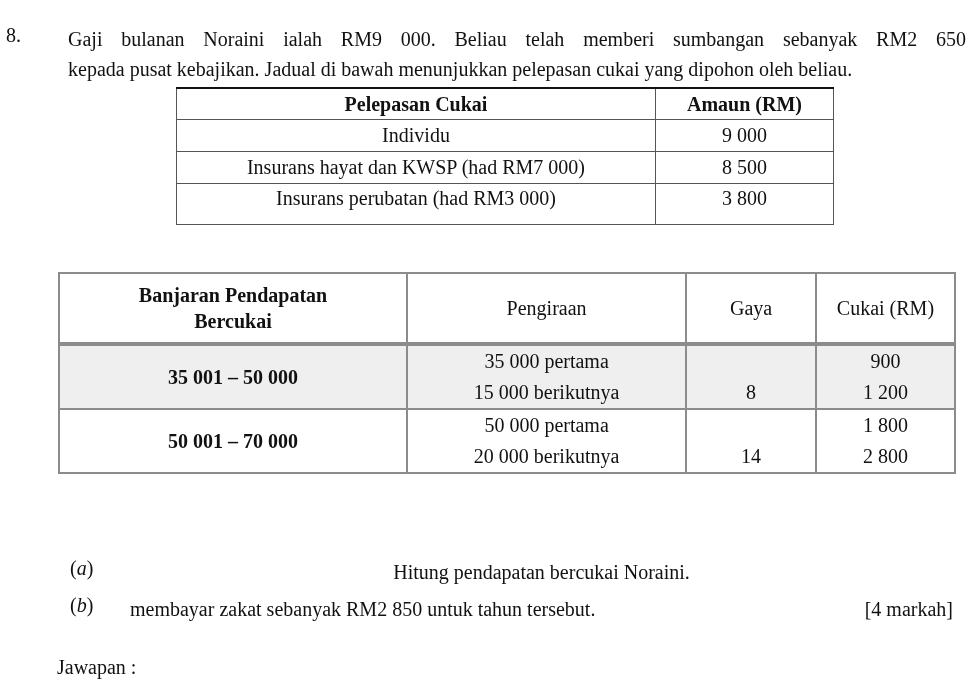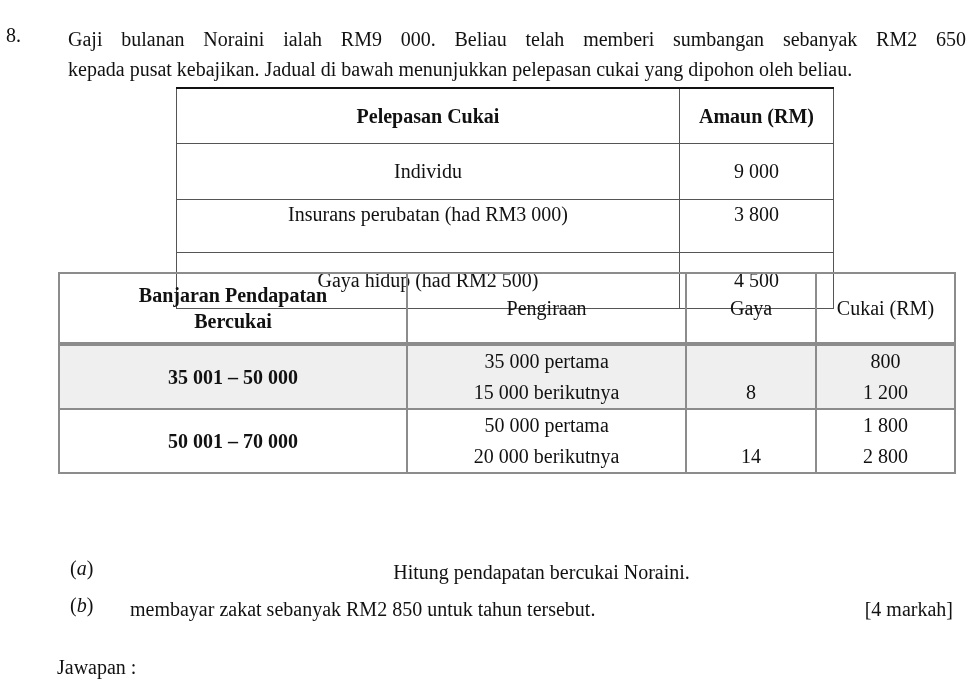--- a/index.html
+++ b/index.html
@@ -4,21 +4,21 @@
 <style>
   html, body { margin:0; padding:0; background:#ffffff; }
   body { width:978px; height:688px; position:relative; overflow:hidden;
     font-family:"Liberation Serif", serif; color:#111; font-size:20px; }
   .qnum { position:absolute; left:6px; top:24px; }
   .intro { position:absolute; left:68px; top:24px; width:898px; line-height:30px; text-align:justify; text-align-last:justify; }
   .intro span { display:block; }
   .intro .l2 { text-align-last:left; }
   table { border-collapse:collapse; position:absolute; }
   #t1 { left:176px; top:87px; width:658px; font-size:20px; }
-  #t1 td, #t1 th { border:1px solid #555; text-align:center; padding:12px; }
+  #t1 td, #t1 th { border:1px solid #555; text-align:center; padding:0; }
   #t1 th { font-weight:bold; height:30px; border-top:2px solid #111; }
   #t1 td { height:31px; }
   #t1 tr.tall td { height:37px; }
   #t1 .c1 { width:478px; }
   #t2 { left:58px; top:272px; width:898px; font-size:20px; }
   #t2 th, #t2 td { border:2px solid #8c8c8c; text-align:center; }
   #t2 th { height:66px; font-weight:normal; line-height:26px; }
   #t2 thead tr th { border-bottom:4px solid #8c8c8c; }
   #t2 td { height:62px; padding:0; line-height:31px; }
   #t2 tr.shade td { background:#efefef; }
@@ -51,27 +51,27 @@
     <tr>
       <th class="c1">Pelepasan Cukai</th>
       <th>Amaun (RM)</th>
     </tr>
   </thead>
   <tbody>
     <tr>
       <td>Individu</td>
       <td>9 000</td>
     </tr>
+    <tr>
+      <td>Insurans hayat dan KWSP (had RM7 000)</td>
+      <td>8 500</td>
+    </tr>
     <tr class="tall">
       <td style="vertical-align:top;padding-top:3px;">Insurans perubatan (had RM3 000)</td>
       <td style="vertical-align:top;padding-top:3px;">3 800</td>
-    </tr>
-    <tr>
-      <td>Gaya hidup (had RM2 500)</td>
-      <td>4 500</td>
     </tr>
   </tbody>
 </table>
 
 <table id="t2">
   <thead>
     <tr>
       <th class="rng" style="padding:0 40px;">Banjaran Pendapatan Bercukai</th>
       <th class="calc">Pengiraan</th>
       <th class="kad" style="vertical-align:middle;">Gaya</th>
@@ -80,21 +80,21 @@
   </thead>
   <tbody>
     <tr class="shade">
       <td class="rng">35 001 – 50 000</td>
       <td class="calc">
         <div>35 000 pertama</div>
         <div>15 000 berikutnya</div>
       </td>
       <td class="kad">8</td>
       <td class="cuk">
-        <div>800</div>
+        <div>900</div>
         <div>1 200</div>
       </td>
     </tr>
     <tr>
       <td class="rng">50 001 – 70 000</td>
       <td class="calc">
         <div>50 000 pertama</div>
         <div>20 000 berikutnya</div>
       </td>
       <td class="kad">14</td>

